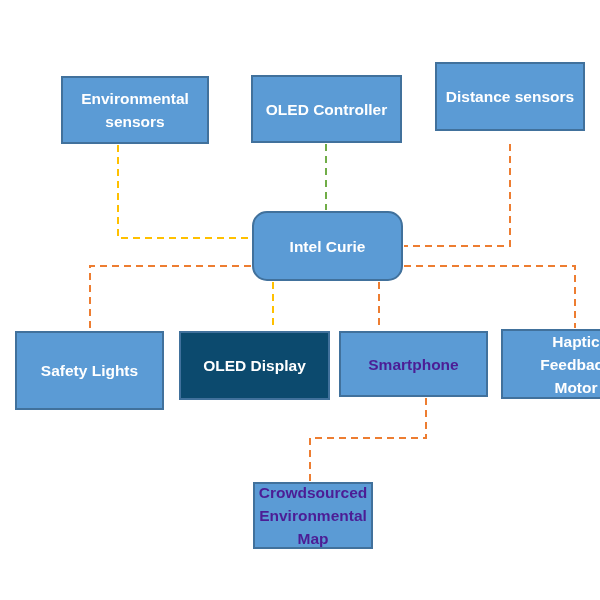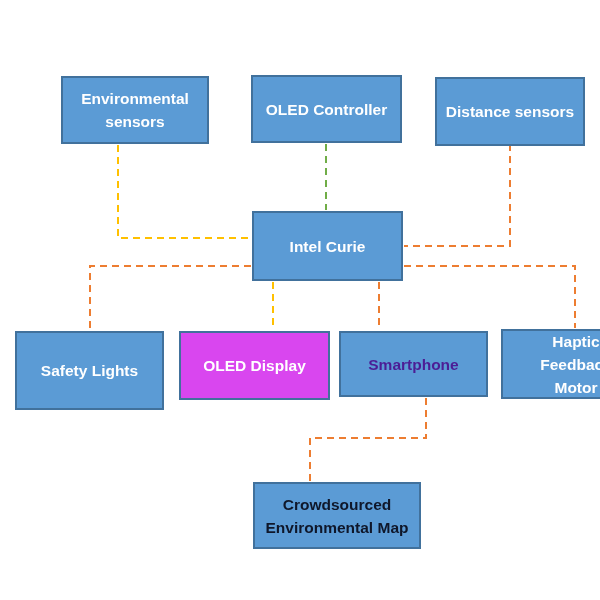--- a/index.html
+++ b/index.html
@@ -59,34 +59,34 @@
       <polyline points="404,266 575,266 575,328" fill="none" stroke="#ED7D31" stroke-width="2" stroke-dasharray="7 5"></polyline>
       <polyline points="426,398 426,438 310,438 310,481" fill="none" stroke="#ED7D31" stroke-width="2" stroke-dasharray="7 5"></polyline>
     </svg>
 
 <div class="node" style="left: 61px; top: 76px; width: 148px; height: 68px; background: rgb(91, 155, 213); border-color: rgb(65, 113, 156); color: rgb(255, 255, 255);">
       <span>Environmental sensors</span>
     </div>
     <div class="node" style="left: 251px; top: 75px; width: 151px; height: 68px; background: rgb(91, 155, 213); border-color: rgb(65, 113, 156); color: rgb(255, 255, 255);">
       <span>OLED Controller</span>
     </div>
-    <div class="node" style="left: 435px; top: 77px; width: 150px; height: 69px; background: rgb(91, 155, 213); border-color: rgb(65, 113, 156); color: rgb(255, 255, 255);">
+    <div class="node" style="left: 435px; top: 62px; width: 150px; height: 69px; background: rgb(91, 155, 213); border-color: rgb(65, 113, 156); color: rgb(255, 255, 255);">
       <span>Distance sensors</span>
     </div>
-    <div class="node" style="left: 252px; top: 211px; width: 151px; height: 70px; background: rgb(91, 155, 213); border-color: rgb(65, 113, 156); color: rgb(255, 255, 255);">
+    <div class="node" style="left: 252px; top: 211px; width: 151px; height: 70px; background: rgb(91, 155, 213); border-color: rgb(65, 113, 156); color: rgb(255, 255, 255); border-radius: 15px;">
       <span>Intel Curie</span>
     </div>
     <div class="node" style="left: 15px; top: 331px; width: 149px; height: 79px; background: rgb(91, 155, 213); border-color: rgb(65, 113, 156); color: rgb(255, 255, 255);">
       <span>Safety Lights</span>
     </div>
-    <div class="node" style="left: 179px; top: 331px; width: 151px; height: 69px; background: #d946ef; border-color: rgb(65, 113, 156); color: rgb(255, 255, 255); text-align: right;">
+    <div class="node" style="left: 179px; top: 331px; width: 151px; height: 69px; background: #0c4a6e; border-color: rgb(65, 113, 156); color: rgb(255, 255, 255); text-align: right;">
       <span>OLED Display</span>
     </div>
     <div class="node" style="left: 339px; top: 331px; width: 149px; height: 66px; background: rgb(91, 155, 213); border-color: rgb(65, 113, 156); color: #4c1d95;">
       <span>Smartphone</span>
     </div>
     <div class="node tight" style="left: 501px; top: 329px; width: 150px; height: 70px; background: rgb(91, 155, 213); border-color: rgb(65, 113, 156); color: rgb(255, 255, 255);">
       <span>Haptic Feedback Motor</span>
     </div>
-    <div class="node" style="left: 253px; top: 482px; width: 168px; height: 67px; background: rgb(91, 155, 213); border-color: rgb(65, 113, 156); color: #0f172a;">
+    <div class="node" style="left: 253px; top: 482px; width: 120px; height: 67px; background: rgb(91, 155, 213); border-color: rgb(65, 113, 156); color: #4c1d95;">
       <span>Crowdsourced Environmental Map</span>
     </div>
   </div>
 
 </body></html>

